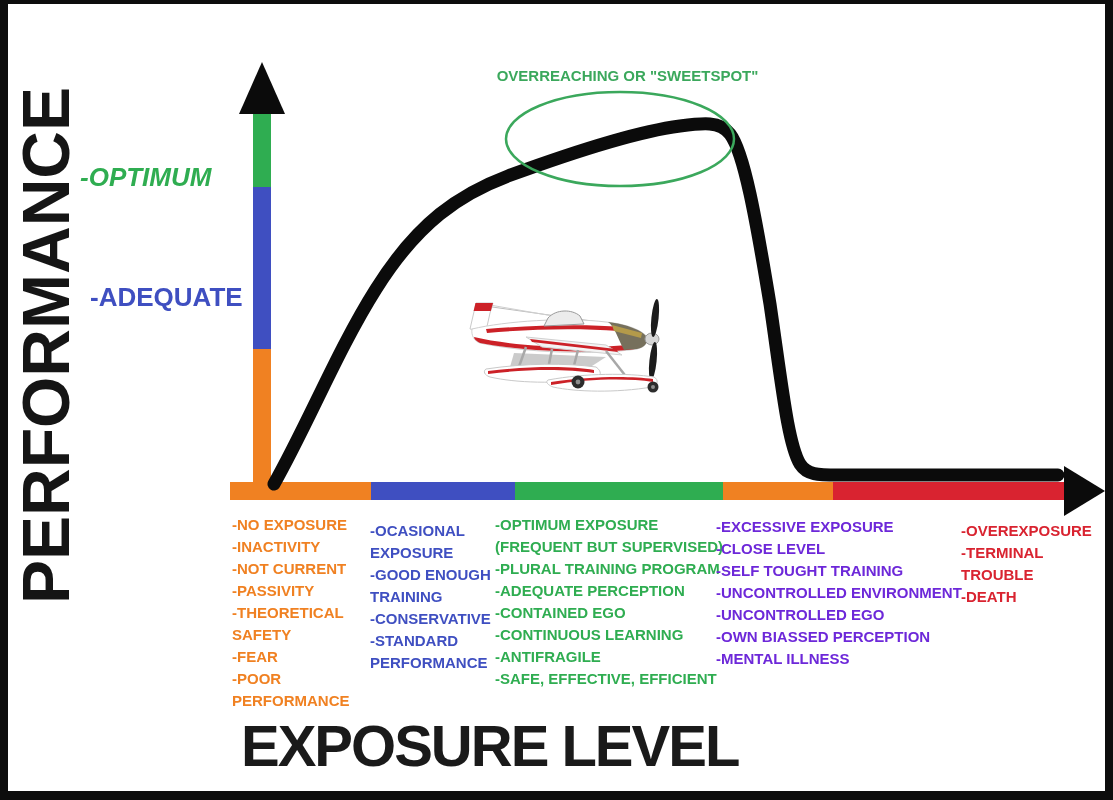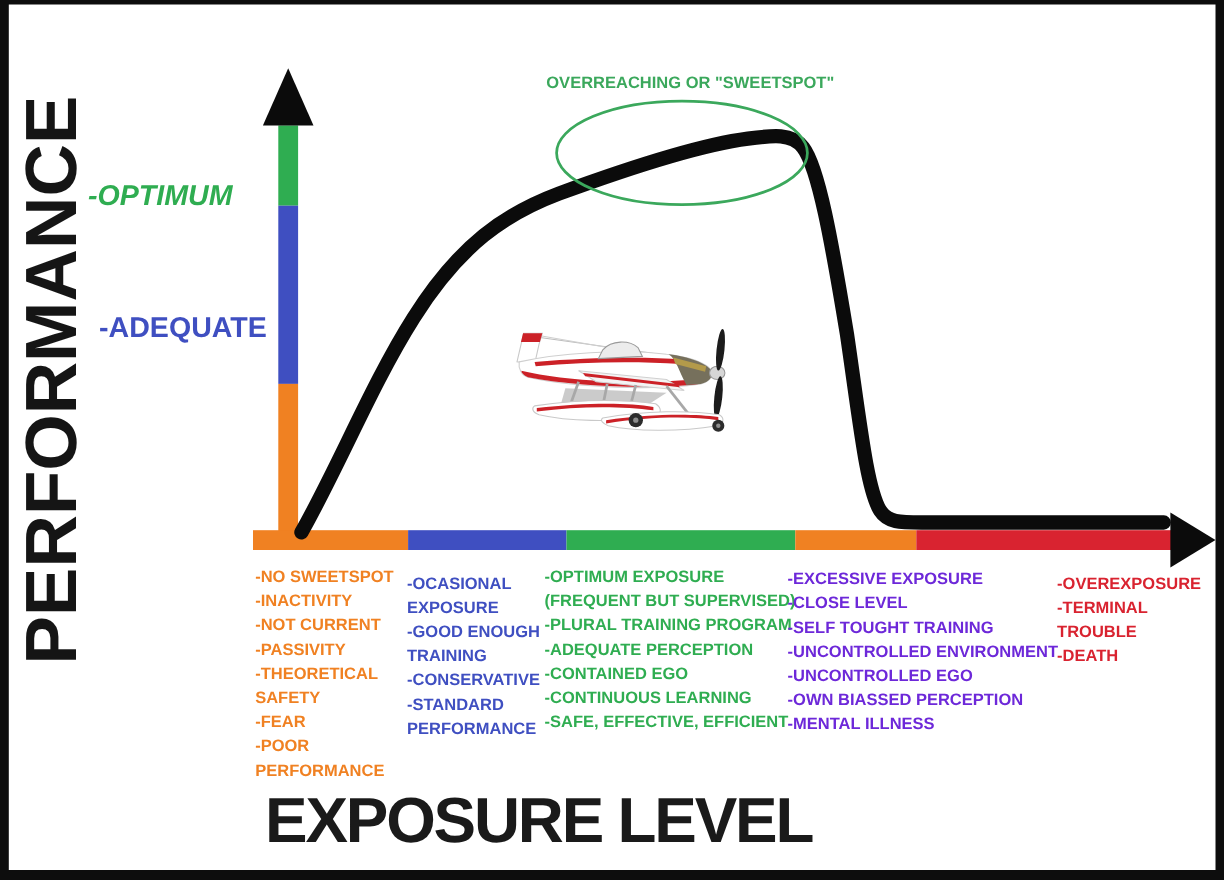--- a/index.html
+++ b/index.html
@@ -143,21 +143,21 @@
     <path d="M92,83 C 130,76 172,76 198,80 C 203,83 202,88 196,90 C 160,96 120,95 97,90 C 92,88 89,85 92,83 Z" fill="#ffffff" stroke="#c9c9c9" stroke-width="1"></path>
     <path d="M95,85 C 135,79 175,79 197,82 L 197,85 C 170,81 132,82 95,88 Z" fill="#cc2127"></path>
 
     <circle cx="122" cy="85" r="6.5" fill="#2c2c2c"></circle>
     <circle cx="122" cy="85" r="2.4" fill="#8d8d8d"></circle>
     <circle cx="197" cy="90" r="5.5" fill="#2c2c2c"></circle>
     <circle cx="197" cy="90" r="2" fill="#8d8d8d"></circle>
   </svg>
 
   <div class="abs col" id="col-0" style="color: rgb(240, 129, 34);">
-      <div class="cline">-NO SWEETSPOT</div>
+      <div class="cline">-NO EXPOSURE</div>
       <div class="cline">-INACTIVITY</div>
       <div class="cline">-NOT CURRENT</div>
       <div class="cline">-PASSIVITY</div>
       <div class="cline">-THEORETICAL</div>
       <div class="cline">SAFETY</div>
       <div class="cline">-FEAR</div>
       <div class="cline">-POOR</div>
       <div class="cline">PERFORMANCE</div>
     </div>
   <div class="abs col" id="col-1" style="color: rgb(63, 79, 193);">
@@ -169,20 +169,21 @@
       <div class="cline">-STANDARD</div>
       <div class="cline">PERFORMANCE</div>
     </div>
   <div class="abs col" id="col-2" style="color: rgb(47, 173, 81);">
       <div class="cline">-OPTIMUM EXPOSURE</div>
       <div class="cline">(FREQUENT BUT SUPERVISED)</div>
       <div class="cline">-PLURAL TRAINING PROGRAM</div>
       <div class="cline">-ADEQUATE PERCEPTION</div>
       <div class="cline">-CONTAINED EGO</div>
       <div class="cline">-CONTINUOUS LEARNING</div>
+      <div class="cline">-ANTIFRAGILE</div>
       <div class="cline">-SAFE, EFFECTIVE, EFFICIENT</div>
     </div>
   <div class="abs col" id="col-3" style="color: #6d28d9;">
       <div class="cline">-EXCESSIVE  EXPOSURE</div>
       <div class="cline">-CLOSE LEVEL</div>
       <div class="cline">-SELF TOUGHT TRAINING</div>
       <div class="cline">-UNCONTROLLED ENVIRONMENT</div>
       <div class="cline">-UNCONTROLLED EGO</div>
       <div class="cline">-OWN BIASSED PERCEPTION</div>
       <div class="cline">-MENTAL ILLNESS</div>

